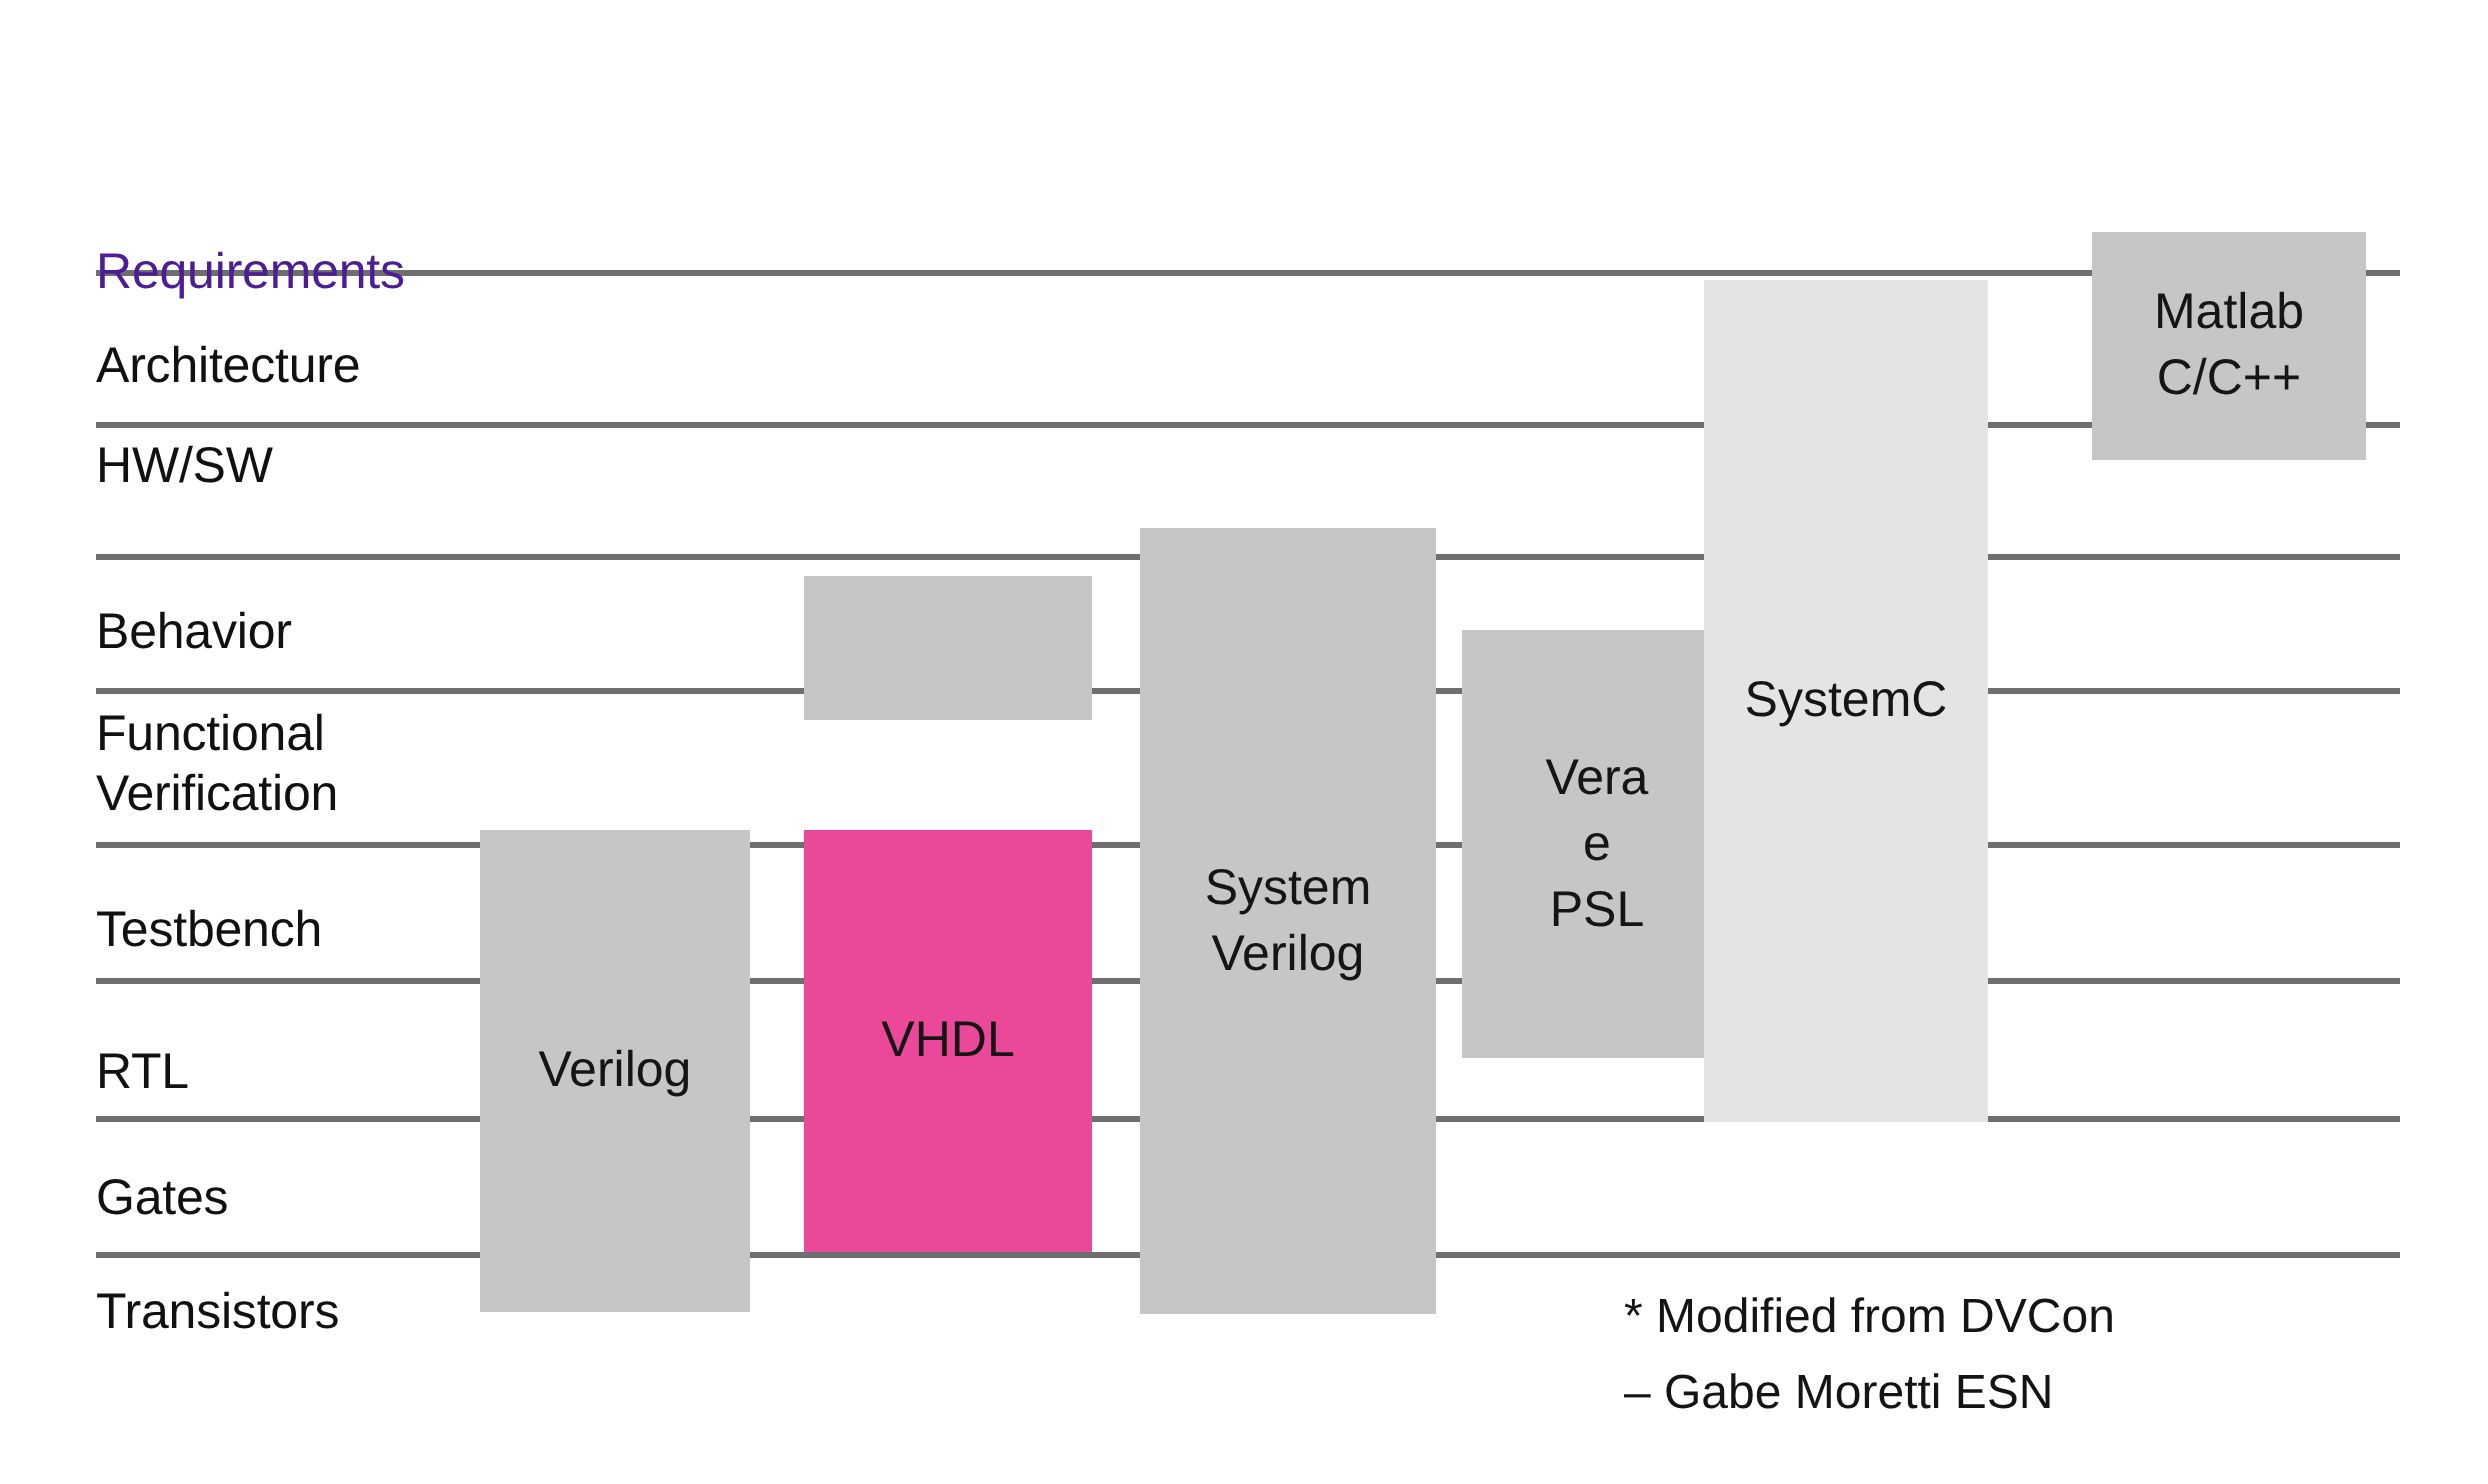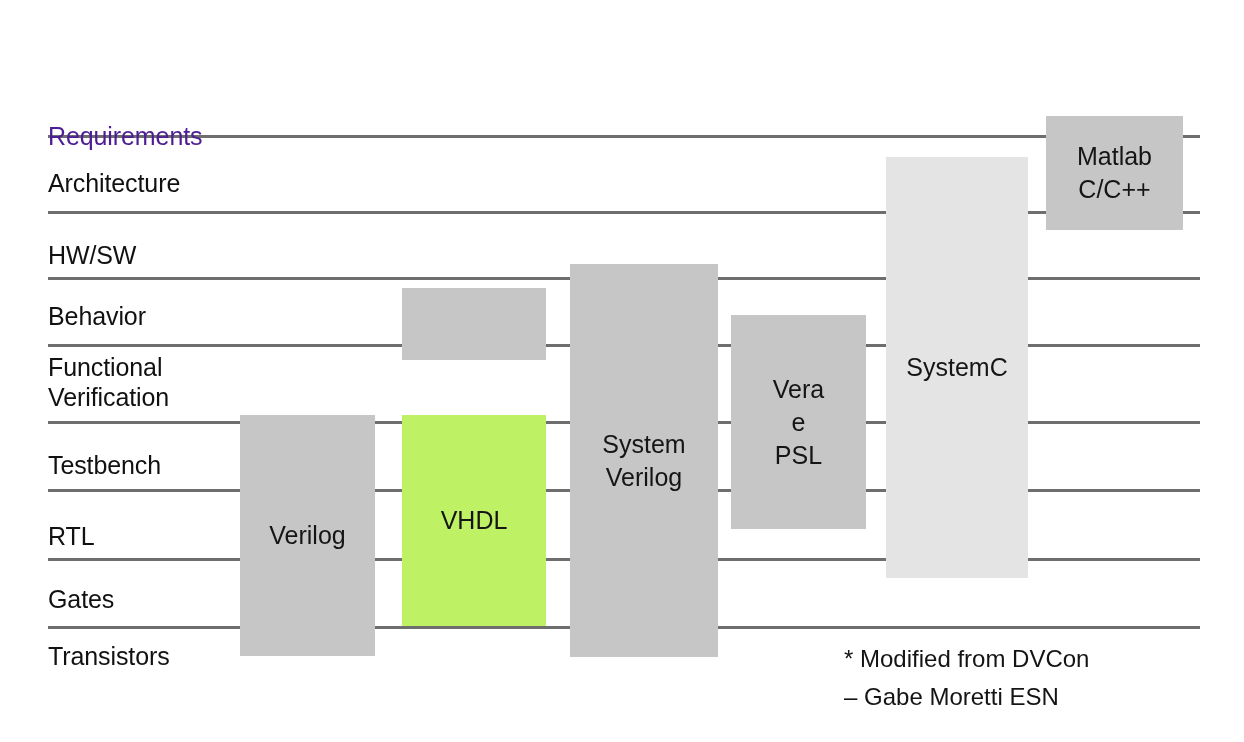--- a/index.html
+++ b/index.html
@@ -65,21 +65,20 @@
     box-sizing: border-box;
   }
 
   
   .footnote {
     position: absolute;
     font-size: 24px;
     color: #141414;
     line-height: 38px;
     white-space: pre-line;
-    margin-left: 32px;
   }
 
   
   .watermark {
     position: absolute;
     font-size: 34px;
     color: rgba(150, 150, 150, 0.55);
     white-space: nowrap;
     pointer-events: none;
     letter-spacing: 0.5px;
@@ -100,39 +99,39 @@
       <div class="row-line" style="left: 48px; width: 1152px; top: 277px; background: rgb(110, 110, 110);"></div>
       <div class="row-line" style="left: 48px; width: 1152px; top: 344px; background: rgb(110, 110, 110);"></div>
       <div class="row-line" style="left: 48px; width: 1152px; top: 421px; background: rgb(110, 110, 110);"></div>
       <div class="row-line" style="left: 48px; width: 1152px; top: 489px; background: rgb(110, 110, 110);"></div>
       <div class="row-line" style="left: 48px; width: 1152px; top: 558px; background: rgb(110, 110, 110);"></div>
       <div class="row-line" style="left: 48px; width: 1152px; top: 626px; background: rgb(110, 110, 110);"></div>
     </div>
   <div id="row-labels">
       <div class="row-label" style="top: 87px; color: #4c1d95; margin-top: 34px;">Requirements</div>
       <div class="row-label" style="top: 168px; color: rgb(17, 17, 17);">Architecture</div>
-      <div class="row-label" style="top: 240px; color: rgb(17, 17, 17);">HW/SW</div>
+      <div class="row-label" style="top: 218px; color: rgb(17, 17, 17);">HW/SW</div>
       <div class="row-label" style="top: 301px; color: rgb(17, 17, 17);">Behavior</div>
       <div class="row-label" style="top: 352px; color: rgb(17, 17, 17);">Functional
 Verification</div>
       <div class="row-label" style="top: 450px; color: rgb(17, 17, 17);">Testbench</div>
       <div class="row-label" style="top: 521px; color: rgb(17, 17, 17);">RTL</div>
       <div class="row-label" style="top: 584px; color: rgb(17, 17, 17);">Gates</div>
       <div class="row-label" style="top: 641px; color: rgb(17, 17, 17);">Transistors</div>
     </div>
   <div id="lang-bars">
       <div class="lang-bar" style="left: 240px; top: 415px; width: 135px; height: 241px; background: rgb(198, 198, 198);">Verilog</div>
       <div class="lang-bar" style="left: 402px; top: 288px; width: 144px; height: 72px; background: rgb(198, 198, 198);"></div>
-      <div class="lang-bar" style="left: 402px; top: 415px; width: 144px; height: 211px; background: #bef264;">VHDL</div>
+      <div class="lang-bar" style="left: 402px; top: 415px; width: 144px; height: 211px; background: #ec4899;">VHDL</div>
       <div class="lang-bar" style="left: 570px; top: 264px; width: 148px; height: 393px; background: rgb(198, 198, 198);">System
 Verilog</div>
       <div class="lang-bar" style="left: 731px; top: 315px; width: 135px; height: 214px; background: rgb(198, 198, 198);">Vera
 e
 PSL</div>
-      <div class="lang-bar" style="left: 886px; top: 140px; width: 142px; height: 421px; background: rgb(228, 228, 228); margin-top: 17px;">SystemC</div>
+      <div class="lang-bar" style="left: 852px; top: 140px; width: 142px; height: 421px; background: rgb(228, 228, 228);">SystemC</div>
       <div class="lang-bar" style="left: 1046px; top: 116px; width: 137px; height: 114px; background: rgb(198, 198, 198);">Matlab
 C/C++</div>
     </div>
 
   <div class="footnote" style="left: 812px; top: 640px;">* Modified from DVCon
     – Gabe Moretti ESN</div>
 
 
 </div>
 

